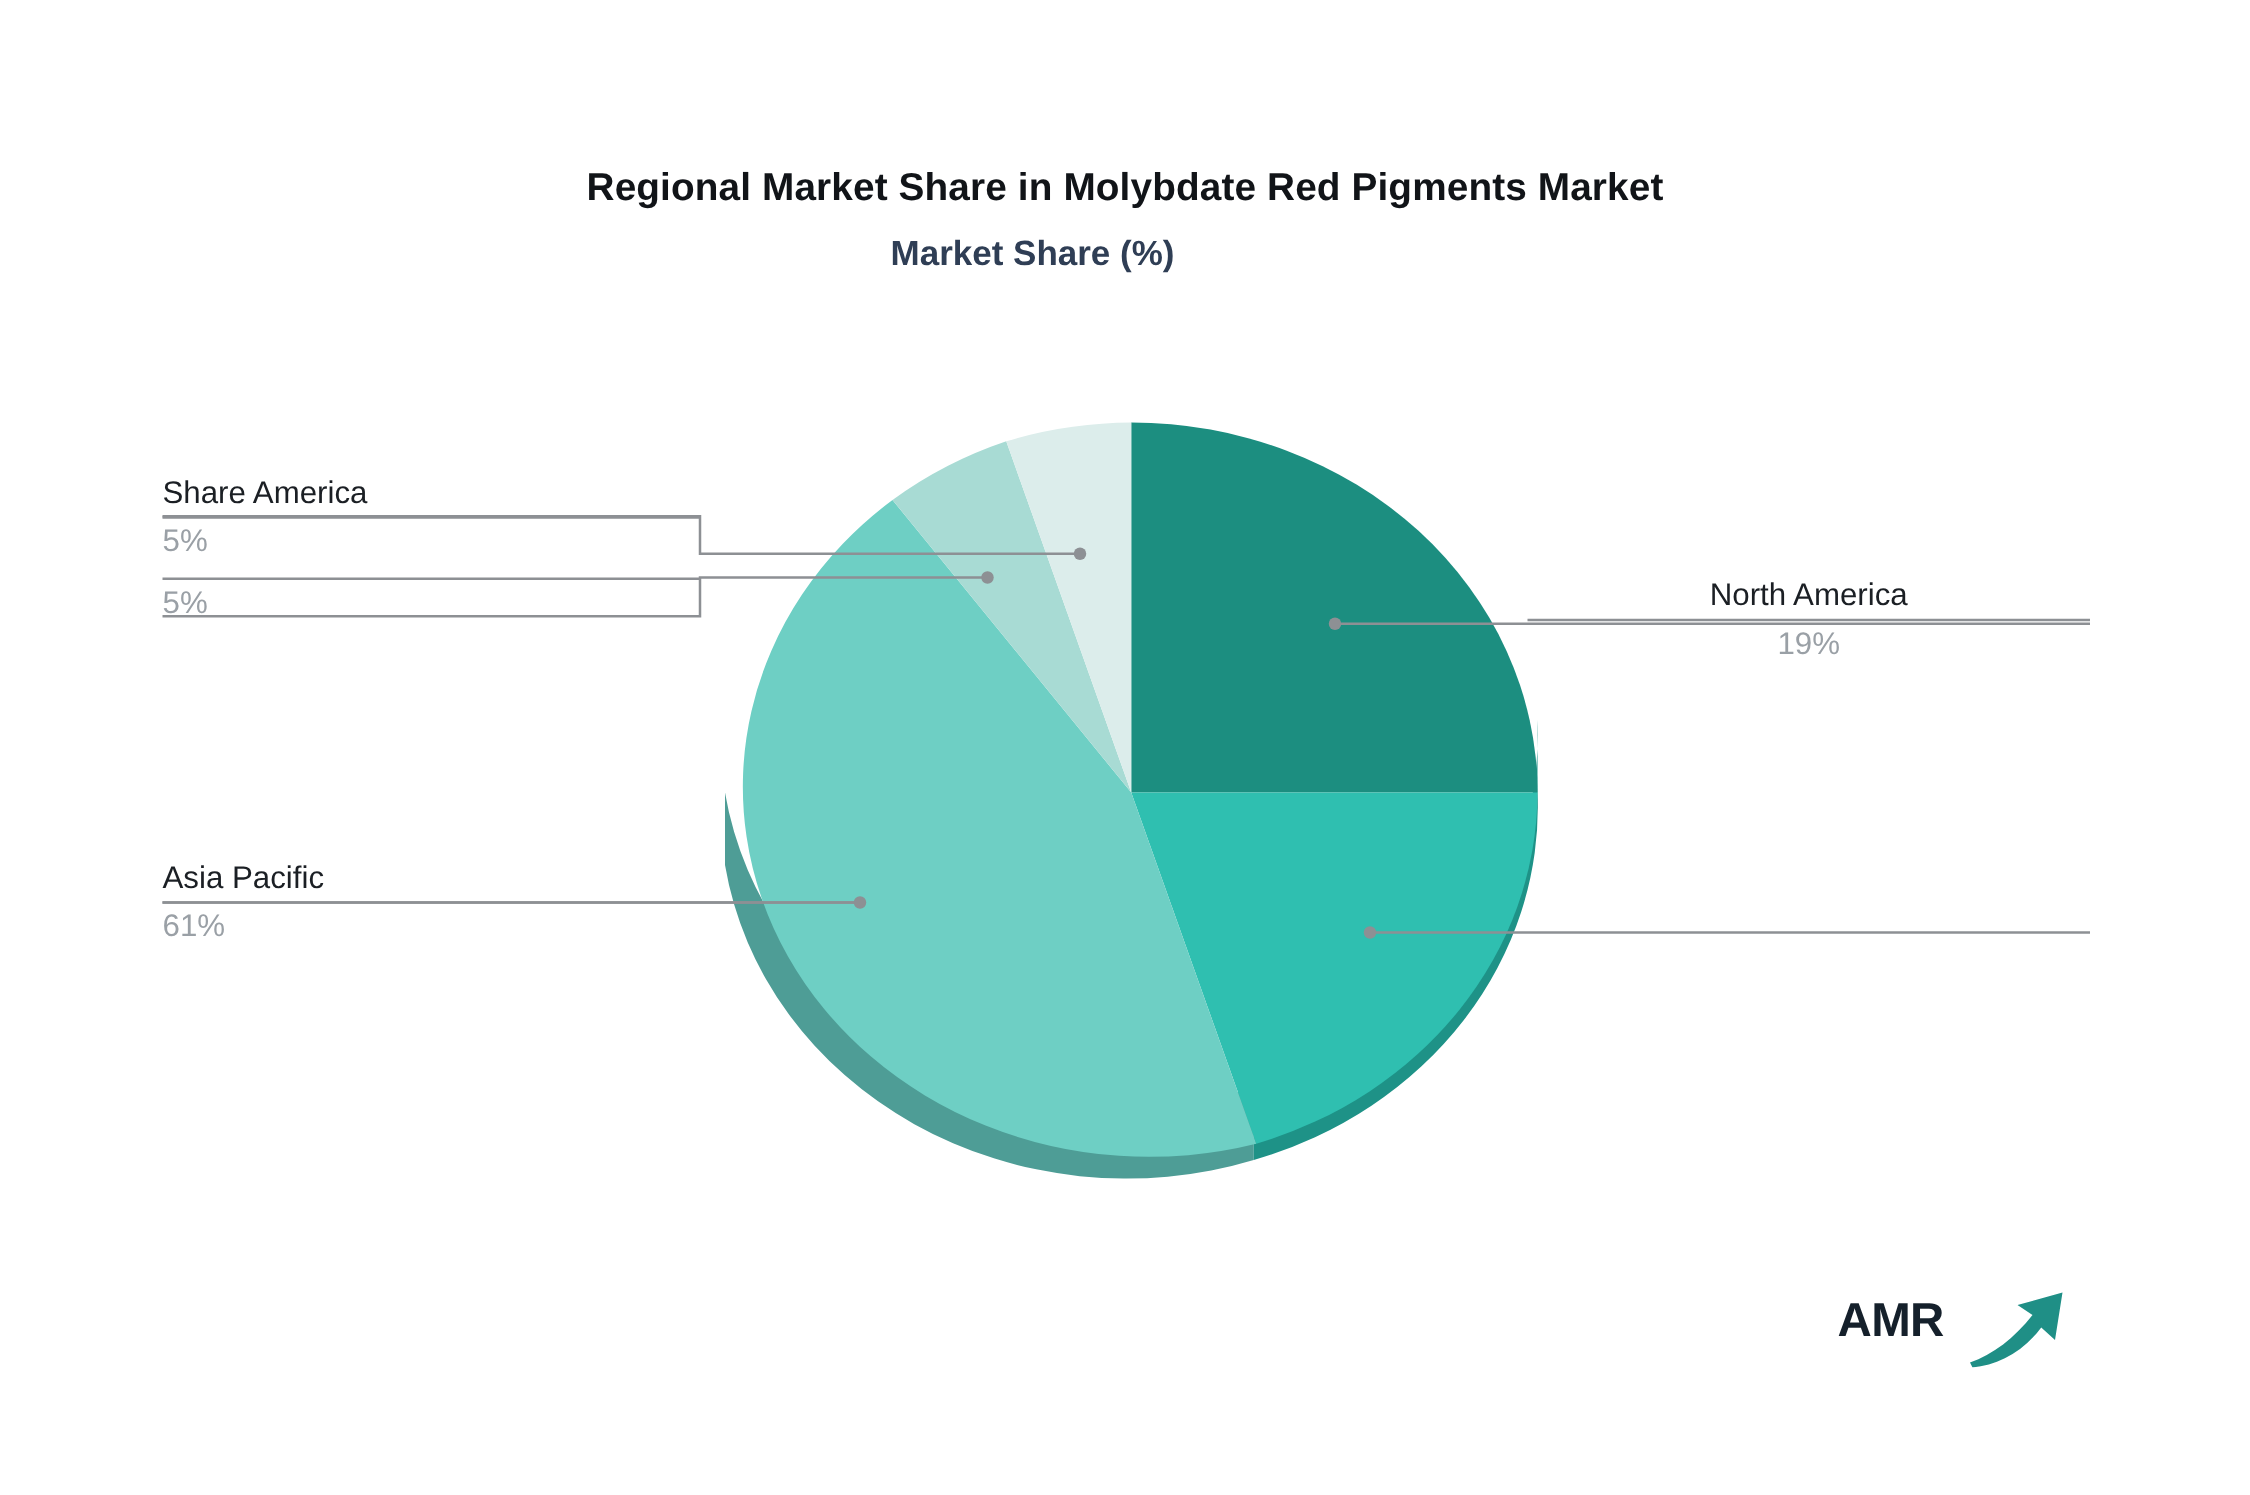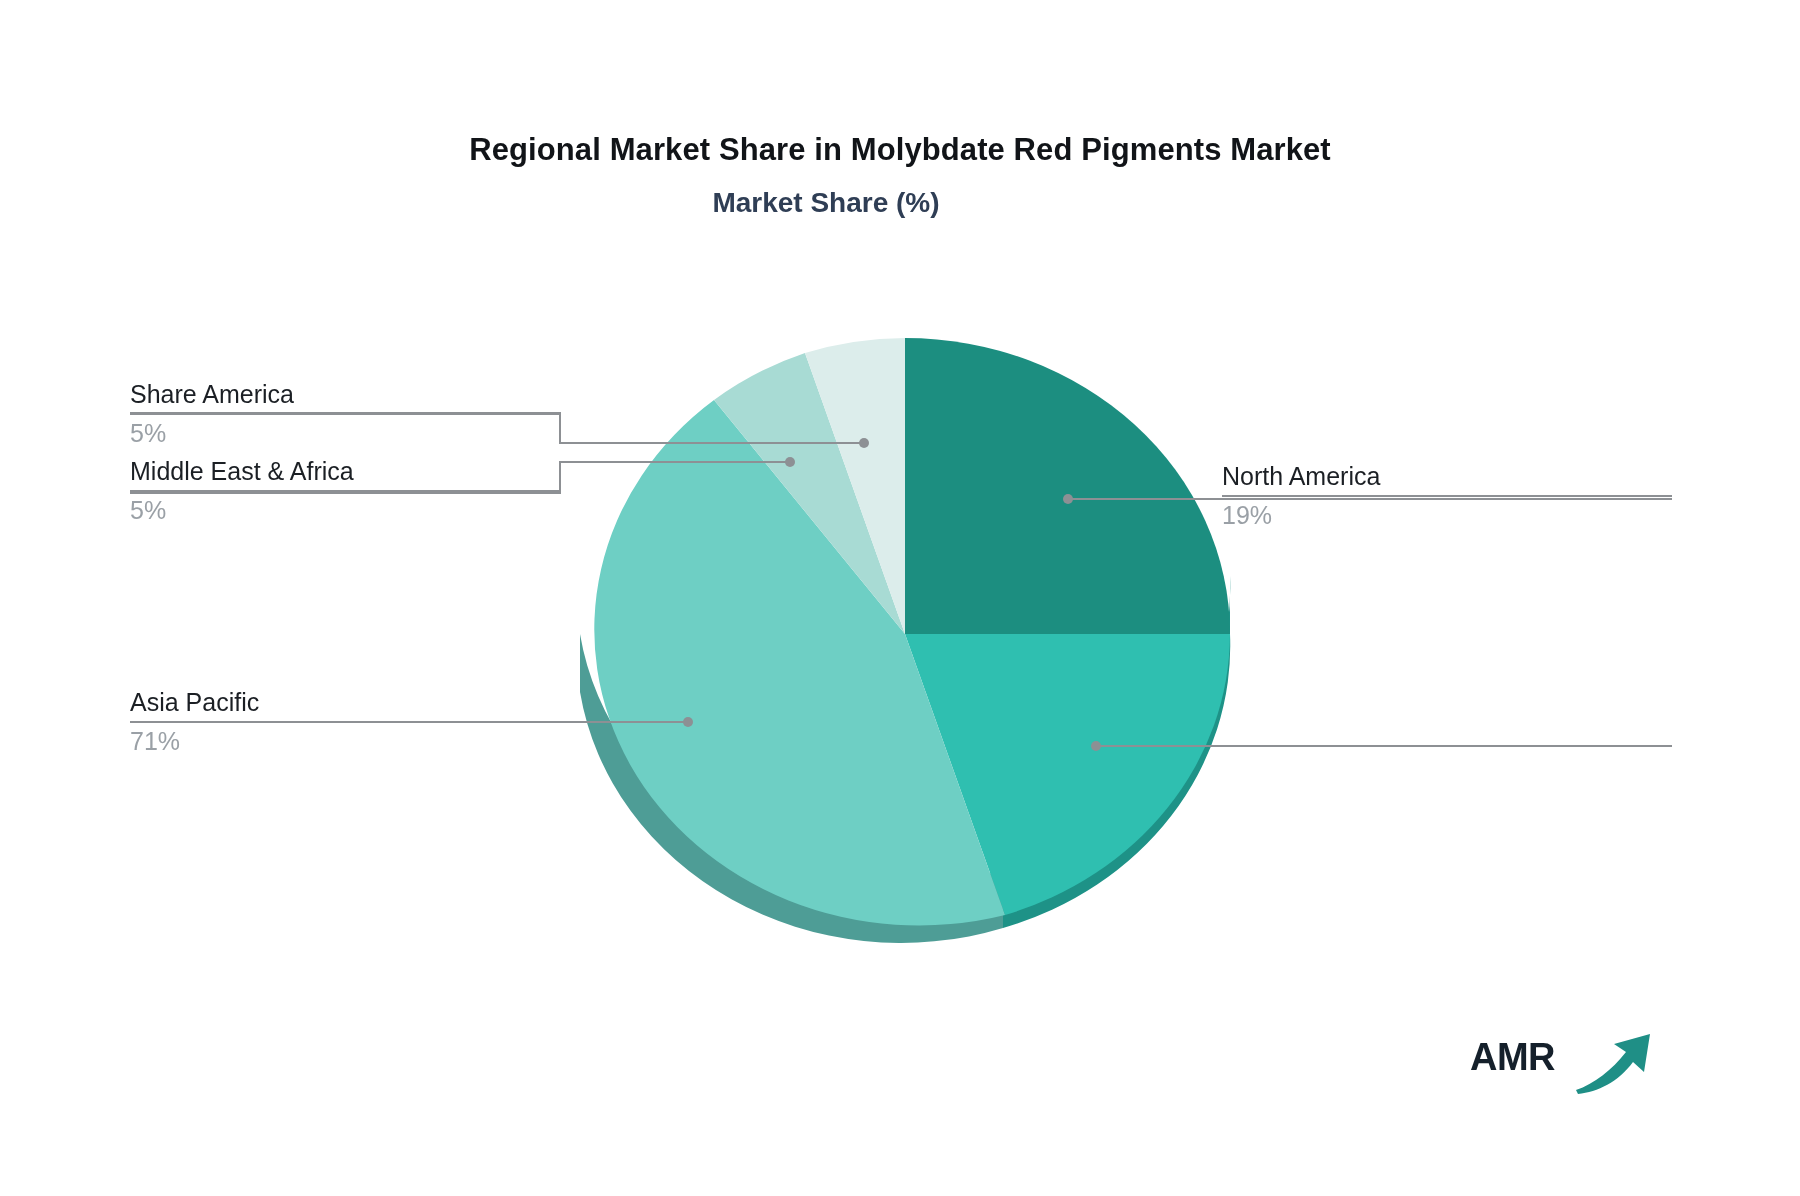--- a/index.html
+++ b/index.html
@@ -64,21 +64,21 @@
     margin: 5px 0 4px 0;
   }
   .callout .cal-value {
     font-size: 25px;
     color: #9aa0a6;
     line-height: 1.12;
     white-space: nowrap;
   }
   .callout.right .cal-name,
   .callout.right .cal-value {
-    text-align: left;
+    text-align: center;
   }
   .callout.left .cal-name,
   .callout.left .cal-value {
     text-align: left;
   }
 
   
   #amr-logo {
     position: absolute;
     left: 1470px;
@@ -169,29 +169,28 @@
     </g>
   </svg>
 
   <div class="callout left" style="left:130px; top:380px; width:430px;">
     <div class="cal-name">Share America</div>
     <div class="cal-rule"></div>
     <div class="cal-value">5%</div>
   </div>
 
   <div class="callout left" style="left:130px; top:457px; width:430px;">
-    <div class="cal-name">Middle East &amp; Africa</div>
     <div class="cal-rule"></div>
     <div class="cal-value">5%</div>
   </div>
 
   <div class="callout left" style="left:130px; top:688px; width:560px;">
     <div class="cal-name">Asia Pacific</div>
     <div class="cal-rule"></div>
-    <div class="cal-value">71%</div>
+    <div class="cal-value">61%</div>
   </div>
 
   <div class="callout right" style="left:1222px; top:462px; width:450px;">
     <div class="cal-name">North America</div>
     <div class="cal-rule"></div>
     <div class="cal-value">19%</div>
   </div>
 
 
   <div id="amr-logo">

